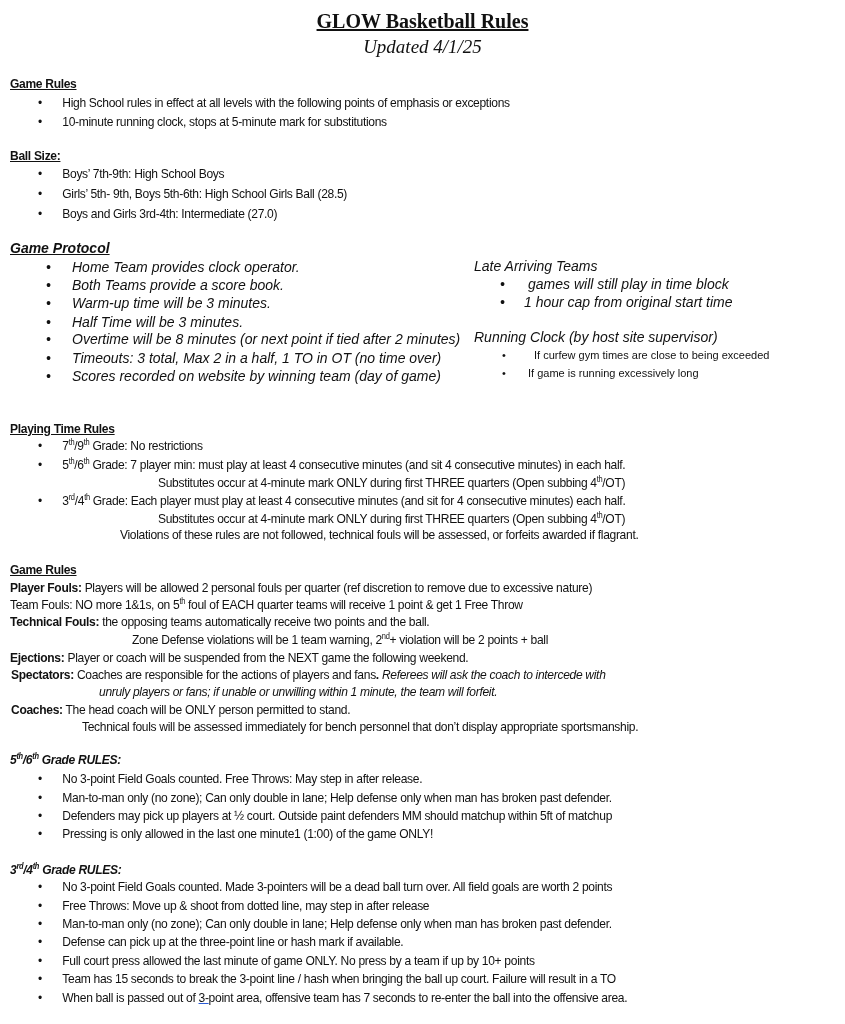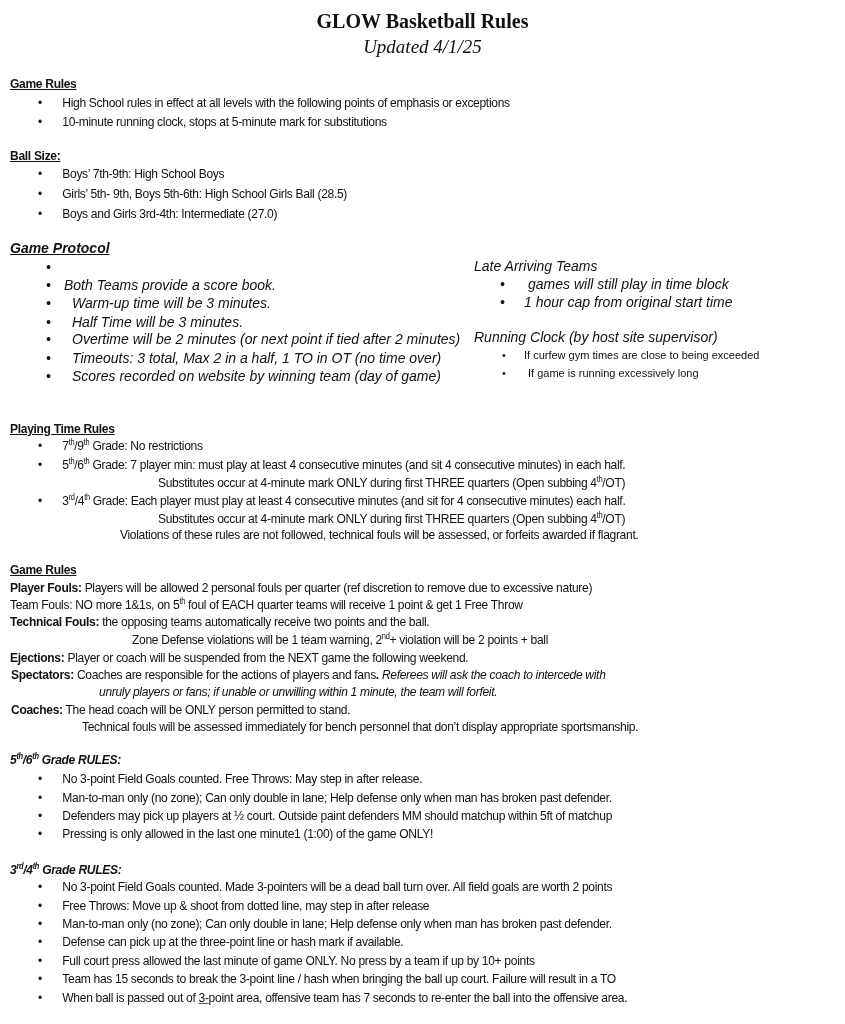--- a/index.html
+++ b/index.html
@@ -1,20 +1,20 @@
 <!DOCTYPE html>
 <html><head>
 <meta charset="utf-8">
 <style>
   html, body { margin:0; padding:0; background:#ffffff; }
   body { width:845px; height:1024px; overflow:hidden; position:relative; color:#111; }
   .narrow { font-family: "Liberation Sans", sans-serif; font-size:13.4px; letter-spacing:-0.35px; transform-origin:left top; }
   .wide { font-family: "Liberation Sans", sans-serif; font-size:14px;font-style:italic; }
   .title { position:absolute; left:0; width:845px; text-align:center; font-family:"Liberation Serif", serif; }
-  .t1 { top:10px; font-size:20px; font-weight:bold; }
+  .t1 { top:10px; font-size:20px; font-weight:bold; text-decoration:underline; }
   .t2 { top:36px; font-size:19px; font-style:italic; }
   .abs { position:absolute; white-space:nowrap; }
   .hd { font-weight:bold; text-decoration:underline; }
   .bul { position:absolute; white-space:nowrap; }
   .dot { position:absolute; left:0; }
   .sup { font-size:0.62em; vertical-align:super; line-height:0; }
   .xsmall { font-size:14px; }
   .b { font-weight:bold; }
   .i { font-style:italic; }
   .link-u { text-decoration:underline; text-decoration-color:#2b5cd6; }
@@ -30,34 +30,34 @@
   <div class="abs narrow hd" style="left: 10px; top: 76px; transform: scaleX(0.9);">Game Rules</div>
   <div class="bul narrow" style="left: 38px; top: 95px; transform: scaleX(0.9);"><span class="dot">•</span><span style="margin-left:27px">High School rules in effect at all levels with the following points of emphasis or exceptions</span></div>
   <div class="bul narrow" style="left: 38px; top: 114px; transform: scaleX(0.9);"><span class="dot">•</span><span style="margin-left:27px">10-minute running clock, stops at 5-minute mark for substitutions</span></div>
 
   <div class="abs narrow hd" style="left: 10px; top: 148px; transform: scaleX(0.9);">Ball Size:</div>
   <div class="bul narrow" style="left: 38px; top: 166px; transform: scaleX(0.9);"><span class="dot">•</span><span style="margin-left:27px">Boys’ 7th-9th: High School Boys</span></div>
   <div class="bul narrow" style="left: 38px; top: 186px; transform: scaleX(0.9);"><span class="dot">•</span><span style="margin-left:27px">Girls’ 5th- 9th, Boys 5th-6th: High School Girls Ball (28.5)</span></div>
   <div class="bul narrow" style="left: 38px; top: 206px; transform: scaleX(0.9);"><span class="dot">•</span><span style="margin-left:27px">Boys and Girls 3rd-4th: Intermediate (27.0)</span></div>
 
   <div class="abs wide hd" style="left:10px; top:240px;">Game Protocol</div>
-  <div class="bul wide" style="left:46px; top:259px;"><span class="dot">•</span></div>
-  <div class="bul wide" style="left:46px; top:277px;"><span class="dot">•</span><span style="margin-left:18px">Both Teams provide a score book.</span></div>
+  <div class="bul wide" style="left:46px; top:259px;"><span class="dot">•</span><span style="margin-left:26px">Home Team provides clock operator.</span></div>
+  <div class="bul wide" style="left:46px; top:277px;"><span class="dot">•</span><span style="margin-left:26px">Both Teams provide a score book.</span></div>
   <div class="bul wide" style="left:46px; top:295px;"><span class="dot">•</span><span style="margin-left:26px">Warm-up time will be 3 minutes.</span></div>
   <div class="bul wide" style="left:46px; top:314px;"><span class="dot">•</span><span style="margin-left:26px">Half Time will be 3 minutes.</span></div>
-  <div class="bul wide" style="left:46px; top:331px;"><span class="dot">•</span><span style="margin-left:26px">Overtime will be 2 minutes </span><span class="xsmall">(or next point if tied after 2 minutes)</span></div>
+  <div class="bul wide" style="left:46px; top:331px;"><span class="dot">•</span><span style="margin-left:26px">Overtime will be 8 minutes </span><span class="xsmall">(or next point if tied after 2 minutes)</span></div>
   <div class="bul wide" style="left:46px; top:350px;"><span class="dot">•</span><span style="margin-left:26px">Timeouts: 3 total, Max 2 in a half, 1 TO in OT </span><span class="xsmall">(no time over)</span></div>
   <div class="bul wide" style="left:46px; top:368px;"><span class="dot">•</span><span style="margin-left:26px">Scores recorded on website by winning team </span><span class="xsmall">(day of game)</span></div>
 
   <div class="abs wide" style="left:474px; top:258px;">Late Arriving Teams</div>
   <div class="bul wide" style="left:500px; top:276px;"><span class="dot">•</span><span style="margin-left:28px">games will still play in time block</span></div>
   <div class="bul wide" style="left:500px; top:294px;"><span class="dot">•</span><span style="margin-left:24px">1 hour cap from original start time</span></div>
 
   <div class="abs wide" style="left:474px; top:329px;">Running Clock (by host site supervisor)</div>
-  <div class="bul" style="left:502px; top:349px; font-family:'Liberation Sans',sans-serif; font-size:11px;"><span class="dot">•</span><span style="margin-left:22px">If curfew gym times are close to being exceeded</span></div>
+  <div class="bul" style="left:502px; top:349px; font-family:'Liberation Sans',sans-serif; font-size:11px;"><span class="dot">•</span><span style="margin-left:32px">If curfew gym times are close to being exceeded</span></div>
   <div class="bul" style="left:502px; top:367px; font-family:'Liberation Sans',sans-serif; font-size:11px;"><span class="dot">•</span><span style="margin-left:26px">If game is running excessively long</span></div>
 
   <div class="abs narrow hd" style="left: 10px; top: 421px; transform: scaleX(0.9);">Playing Time Rules</div>
   <div class="bul narrow" style="left: 38px; top: 438px; transform: scaleX(0.9);"><span class="dot">•</span><span style="margin-left:27px"><span>7</span><span class="sup">th</span><span>/9</span><span class="sup">th</span><span> Grade: No restrictions</span></span></div>
   <div class="bul narrow" style="left: 38px; top: 457px; transform: scaleX(0.9);"><span class="dot">•</span><span style="margin-left:27px"><span>5</span><span class="sup">th</span><span>/6</span><span class="sup">th</span><span> Grade: 7 player min: must play at least 4 consecutive minutes (and sit 4 consecutive minutes) in each half.</span></span></div>
   <div class="abs narrow" style="left: 158px; top: 475px; transform: scaleX(0.9);"><span>Substitutes occur at 4-minute mark ONLY during first THREE quarters (Open subbing 4</span><span class="sup">th</span><span>/OT)</span></div>
   <div class="bul narrow" style="left: 38px; top: 493px; transform: scaleX(0.9);"><span class="dot">•</span><span style="margin-left:27px"><span>3</span><span class="sup">rd</span><span>/4</span><span class="sup">th</span><span> Grade: Each player must play at least 4 consecutive minutes (and sit for 4 consecutive minutes) each half.</span></span></div>
   <div class="abs narrow" style="left: 158px; top: 511px; transform: scaleX(0.9);"><span>Substitutes occur at 4-minute mark ONLY during first THREE quarters (Open subbing 4</span><span class="sup">th</span><span>/OT)</span></div>
   <div class="abs narrow" style="left: 120px; top: 527px; transform: scaleX(0.9);">Violations of these rules are not followed, technical fouls will be assessed, or forfeits awarded if flagrant.</div>
 

